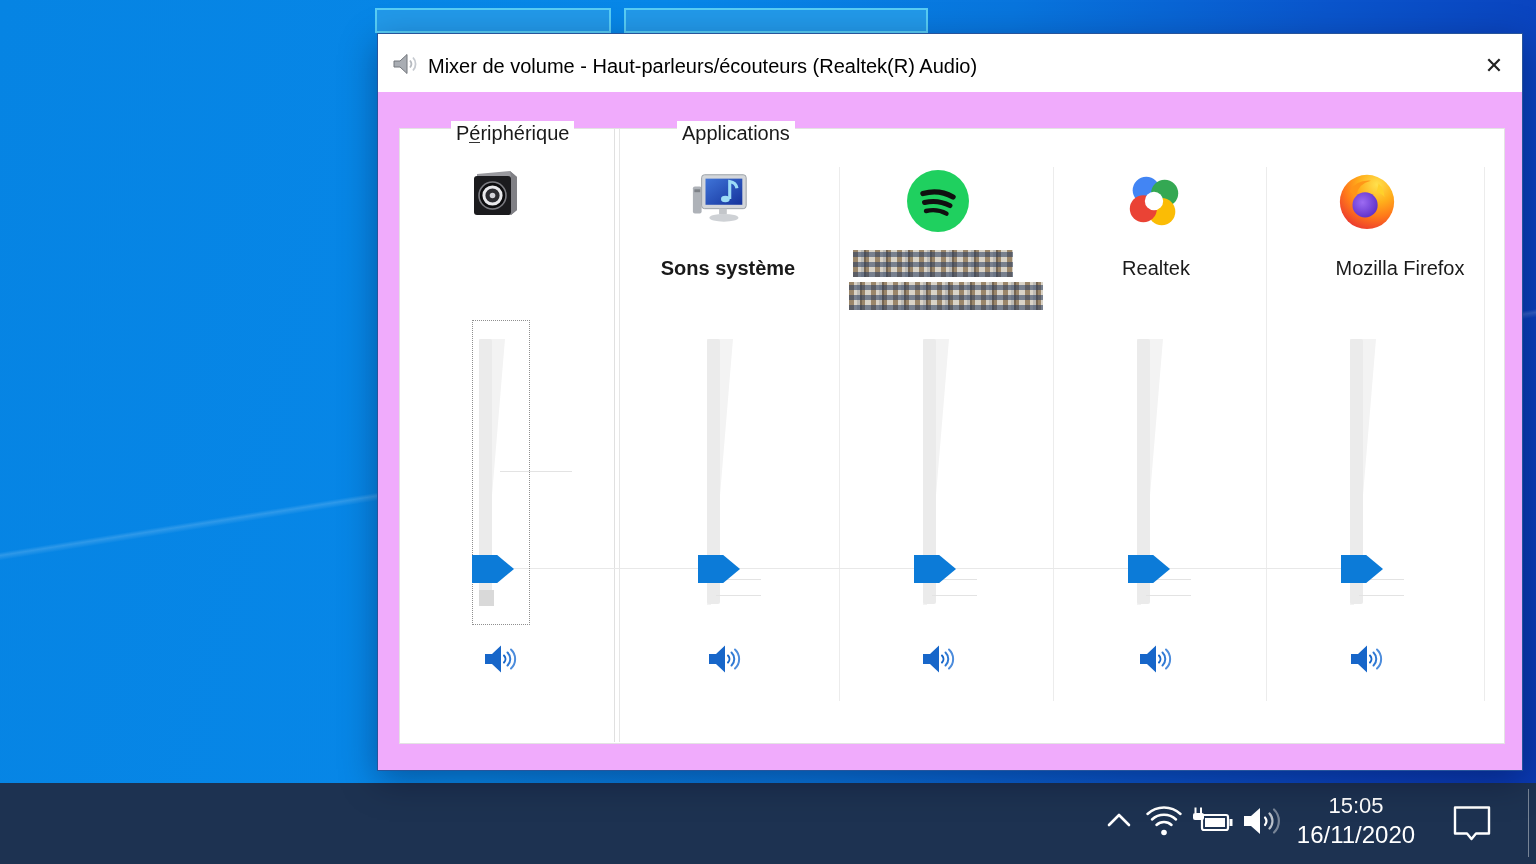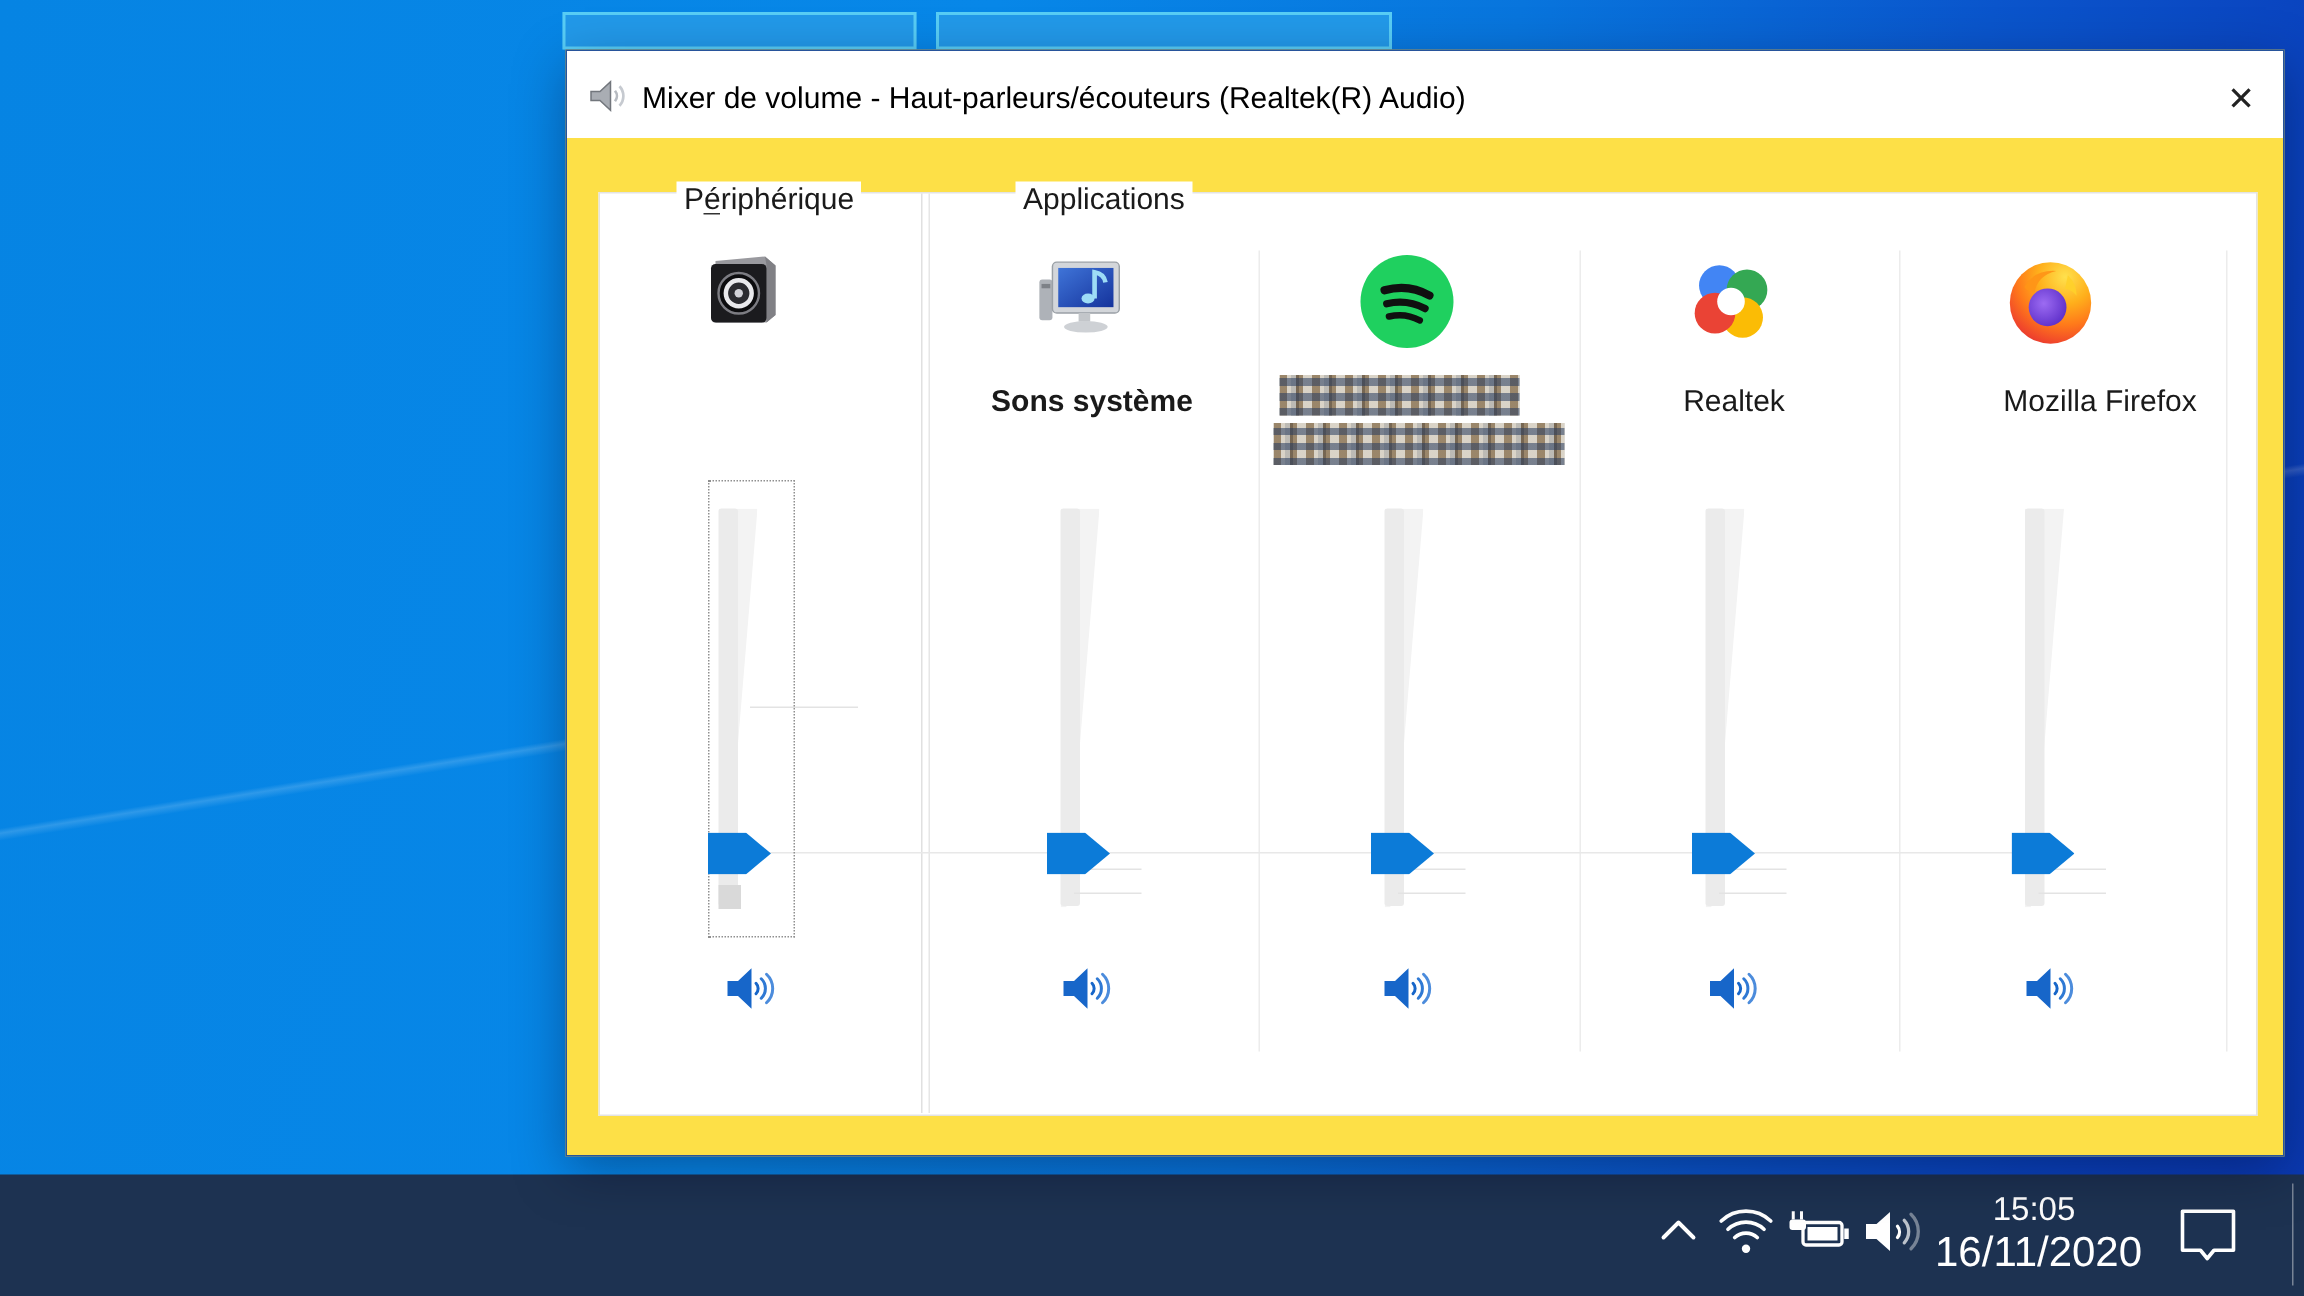--- a/index.html
+++ b/index.html
@@ -12,25 +12,25 @@
     background:linear-gradient(104deg,#0684e3 0%,#0787e8 38%,#0875dd 58%,#0a55cc 76%,#0a41bd 90%,#0a38b0 100%);}
   #desktop .beam{left:-20px;top:0;width:1600px;height:864px;
     background:linear-gradient(171deg,transparent 49.7%,rgba(255,255,255,.16) 50%,transparent 50.45%);}
   .bg-window{top:8px;height:25px;background:#2299e9;border:2px solid #58cdf5;box-sizing:border-box;}
 
   
   #taskbar{left:0;top:783px;width:1536px;height:81px;background:#1d3251;}
   .tray-ic{display:flex;align-items:center;justify-content:center;}
   #clock{left:1290px;top:791px;width:132px;color:#fff;text-align:center;}
   #clock .t{font-size:22px;line-height:29px;}
-  #clock .d{font-size:28px;line-height:29px;}
+  #clock .d{font-size:24px;line-height:29px;}
   #show-desktop{left:1528px;top:789px;width:1px;height:68px;background:rgba(255,255,255,.4);}
 
   
-  #dialog{left:377px;top:33px;width:1146px;height:738px;background:#fde047;
+  #dialog{left:377px;top:33px;width:1146px;height:738px;background:#f0abfc;
     border:1px solid #27549b;box-sizing:border-box;box-shadow:0 10px 34px rgba(0,0,30,.35);}
   #titlebar{left:0;top:0;width:100%;height:58px;background:#fff;}
   #title-text{left:50px;top:17px;font-size:20px;color:#000;line-height:30px;white-space:nowrap;}
   #close-btn{left:1096px;top:14px;width:40px;height:36px;display:flex;align-items:center;
     justify-content:center;font-size:22px;color:#222;cursor:pointer;}
 
   #content{left:21px;top:94px;width:1104px;height:614px;border:1px solid #e3e3e3;background:#fff;box-sizing:content-box;}
   .group-label-wrap{top:-8px;height:24px;margin-left:45px;}
   .group-label{display:inline-block;background:#fff;padding:0 5px;font-size:20px;line-height:24px;color:#1a1a1a;white-space:nowrap;}
   .mnemonic{position:absolute;left:18px;top:21px;width:11px;height:1px;background:#333;}

